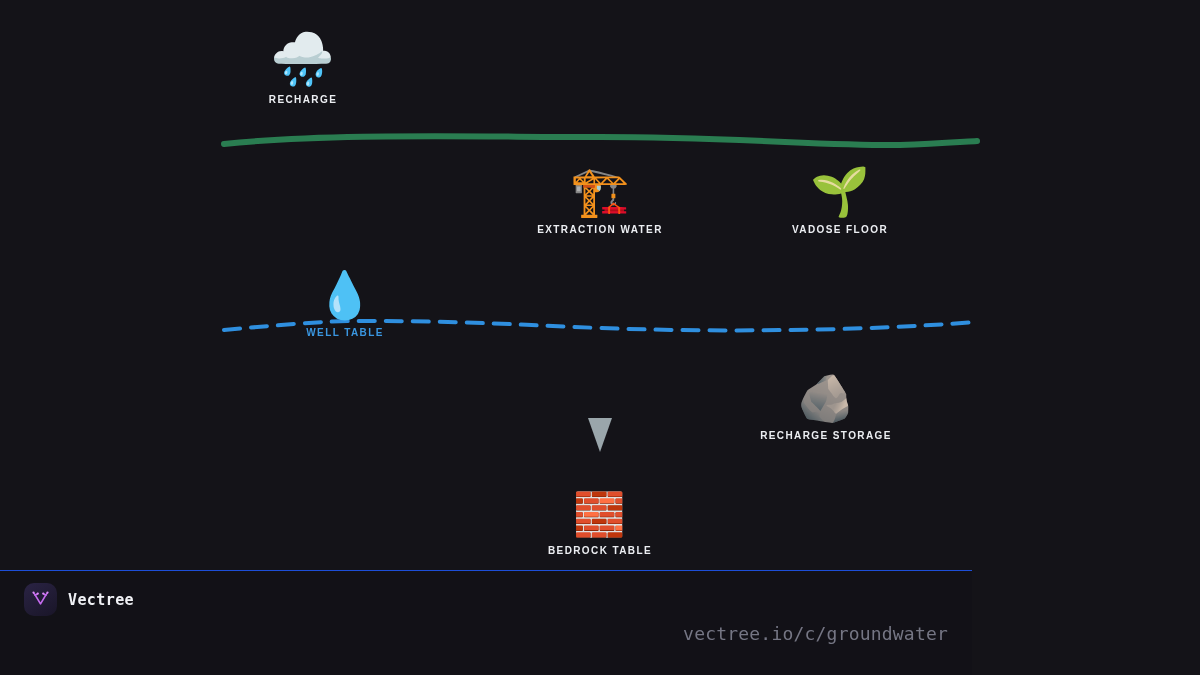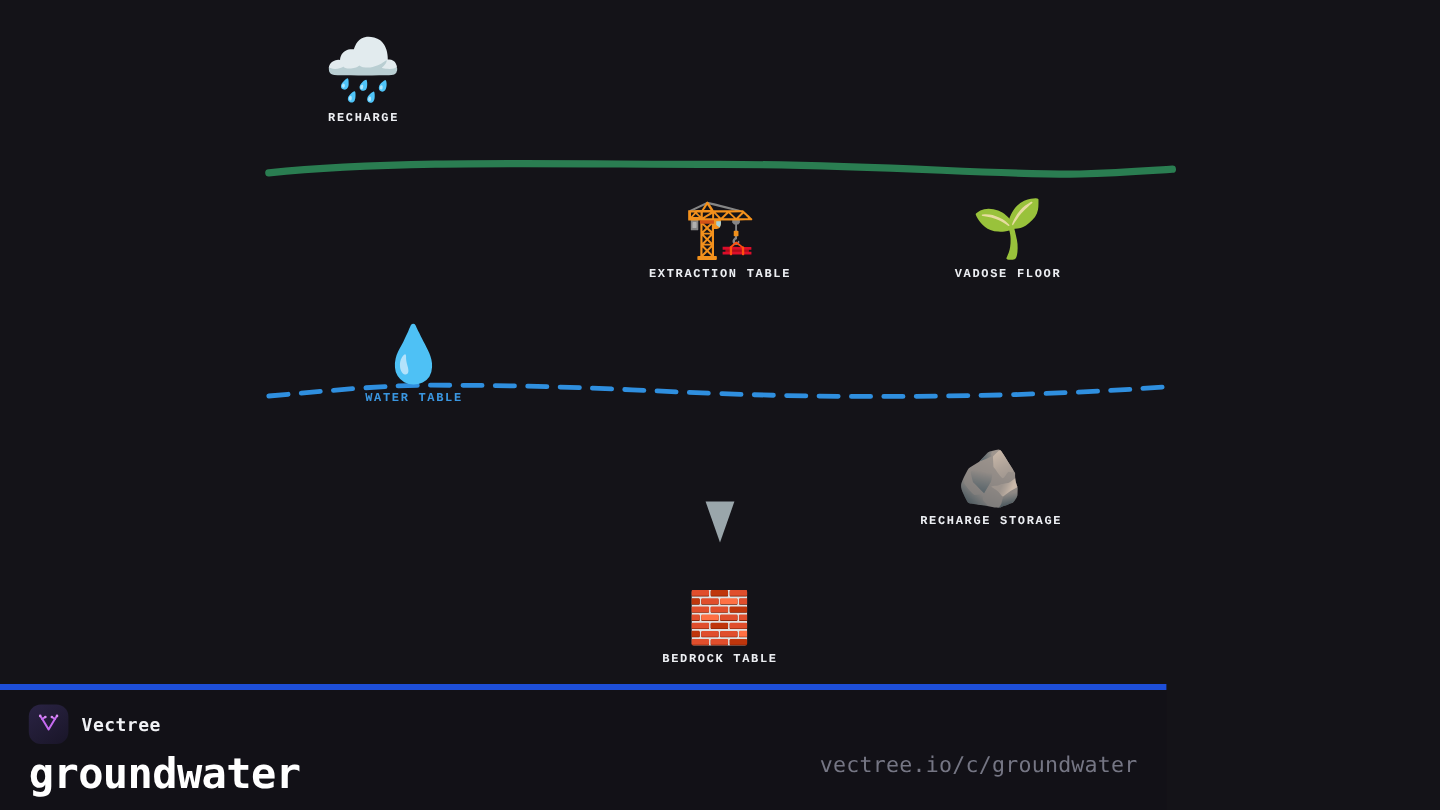--- a/index.html
+++ b/index.html
@@ -40,37 +40,37 @@
   .node .emoji {
     display:block;
     line-height:1;
     font-family:"DejaVu Sans","Liberation Sans",sans-serif;
     text-align:center;
     user-select:none;
   }
   .node .label {
     display:block;
     margin-top:9px;
-    font-family:Liberation Mono, monospace;
+    font-family:Liberation Sans, sans-serif;
     font-size:10px;
     font-weight:bold;
     letter-spacing:1.4px;
     color:#eceef2;
     white-space:nowrap;
     text-align:center;
   }
   .node.accent-blue .label { color:#3a96e0; }
 
   
   #footer {
     position:absolute;
     left:0; top:570px;
     width:972px; height:105px;
     background:#121117;
-    border-top:5px solid #1d4ed8;
+    border-top:1px solid #1d4ed8;
   }
   #brand-row {
     position:absolute;
     left:24px; top:12px;
     display:flex;
     align-items:center;
     gap:11px;
   }
   #logo-mark {
     width:33px; height:33px;
@@ -130,31 +130,31 @@
       <polygon points="588,418 612,418 600,452" fill="#9aa6ab"></polygon>
     </svg>
 
     <div class="node" style="left:303px; top:33px;">
       <span class="emoji" style="font-size:52px;">🌧️</span>
       <span class="label">RECHARGE</span>
     </div>
 
     <div class="node" style="left:600px; top:167px;">
       <span class="emoji" style="font-size:48px;">🏗️</span>
-      <span class="label">EXTRACTION TABLE</span>
+      <span class="label">EXTRACTION WATER</span>
     </div>
 
     <div class="node" style="left:840px; top:167px;">
       <span class="emoji" style="font-size:48px;">🌱</span>
       <span class="label">VADOSE FLOOR</span>
     </div>
 
     <div class="node accent-blue" style="left:345px; top:272px;">
       <span class="emoji" style="font-size:46px;">💧</span>
-      <span class="label">WATER TABLE</span>
+      <span class="label">WELL TABLE</span>
     </div>
 
     <div class="node" style="left:826px; top:375px;">
       <span class="emoji" style="font-size:46px;">🪨</span>
       <span class="label">RECHARGE STORAGE</span>
     </div>
 
     <div class="node" style="left:600px; top:494px;">
       <span class="emoji" style="font-size:42px;">🧱</span>
       <span class="label">BEDROCK TABLE</span>
@@ -178,19 +178,18 @@
             <circle cx="4.0" cy="4.1" r="1.25"></circle>
             <circle cx="8.9" cy="5.2" r="1.25"></circle>
             <circle cx="20.0" cy="4.1" r="1.25"></circle>
             <circle cx="15.1" cy="5.2" r="1.25"></circle>
           </g>
         </svg>
       </div>
       <span id="brand-name">Vectree</span>
     </div>
 
-    <div id="page-title">groundwater</div>
 
     <div id="footer-url">vectree.io/c/groundwater</div>
 
   </div>
 
 </div>
 
 </body></html>

